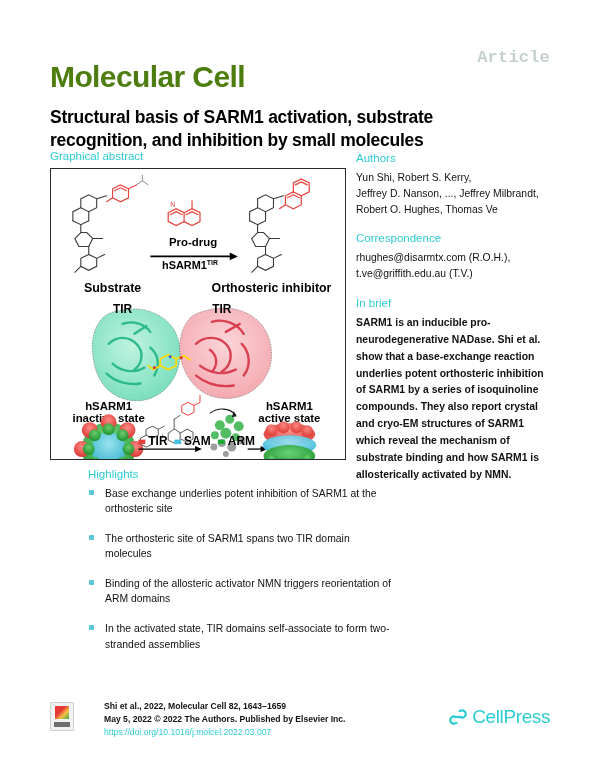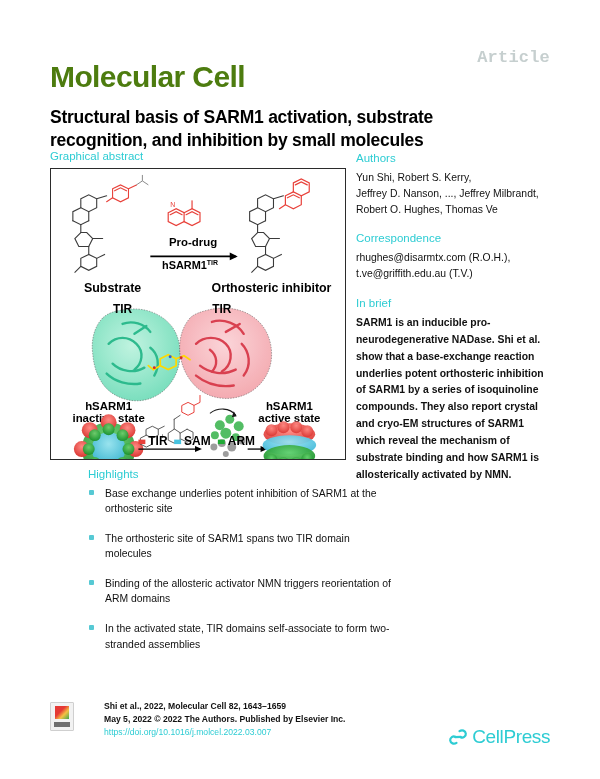--- a/index.html
+++ b/index.html
@@ -167,21 +167,20 @@
   .cite .doi {
     font-weight: normal;
     color: #2dccd3;
   }
   .cellpress {
     position: absolute;
     right: 0; top: 6px;
     display: flex;
     align-items: center;
     gap: 4px;
-    margin-top: 20px;
   }
   .cp-text {
     font-size: 19px;
     color: #2dccd3;
     letter-spacing: -0.4px;
   }
 
   
   .ga-label {
     font-family: "Liberation Sans", sans-serif;

